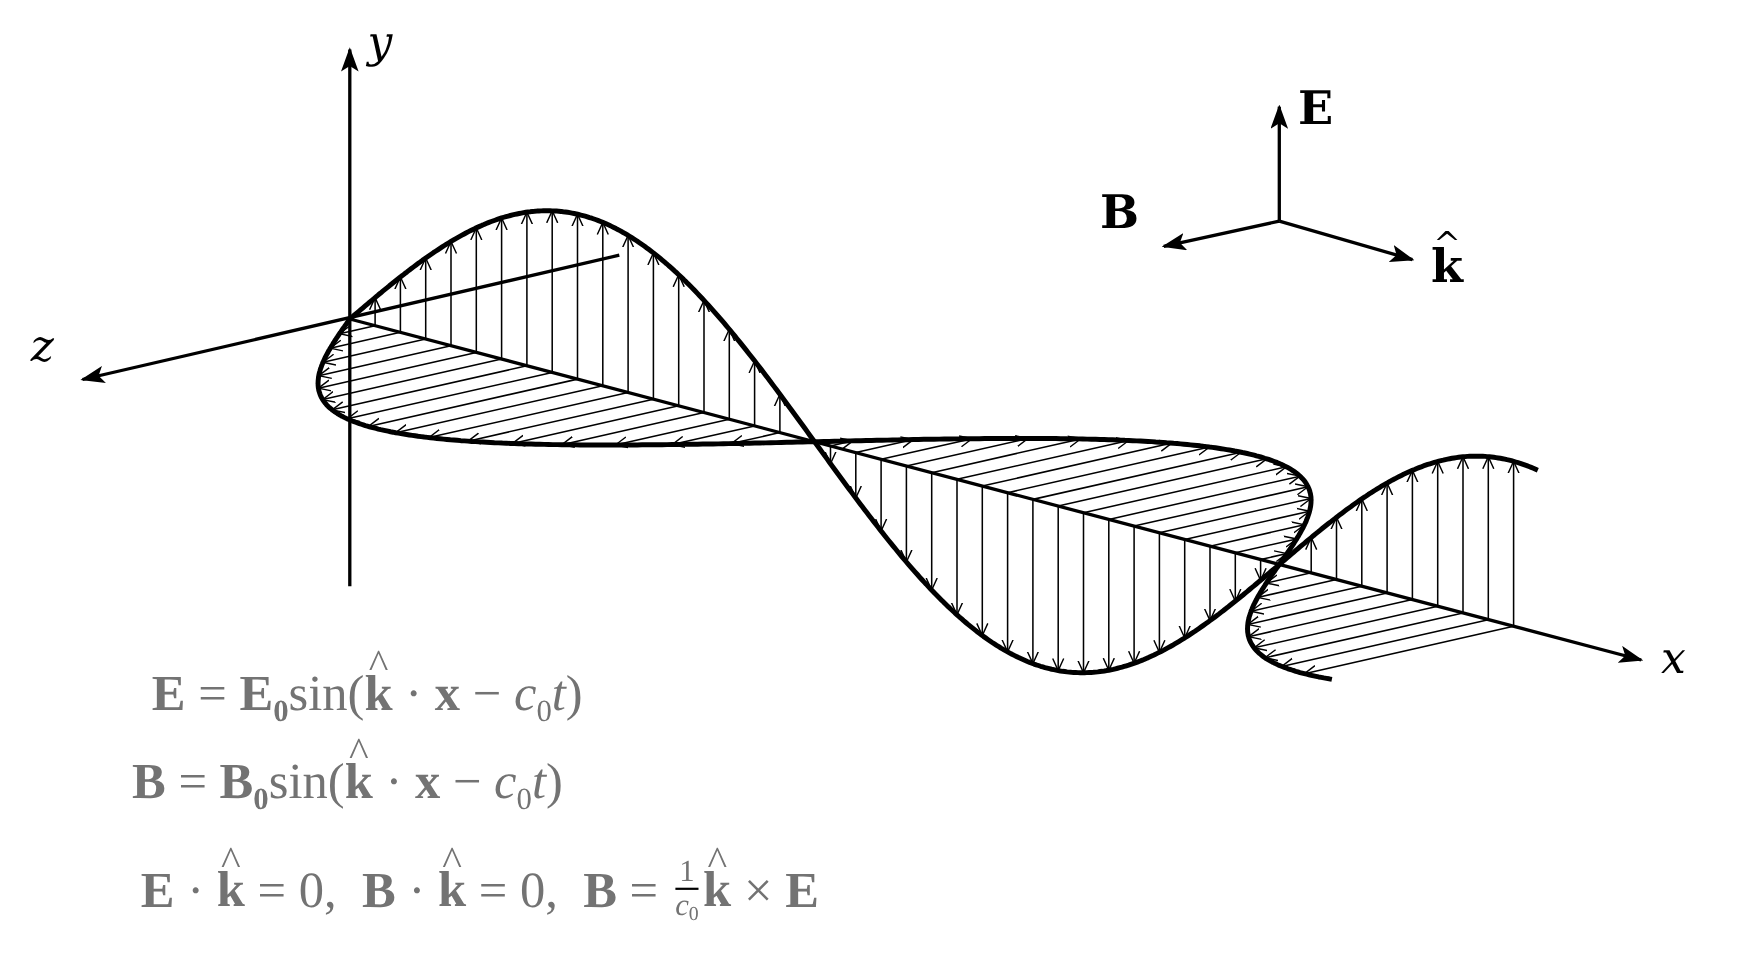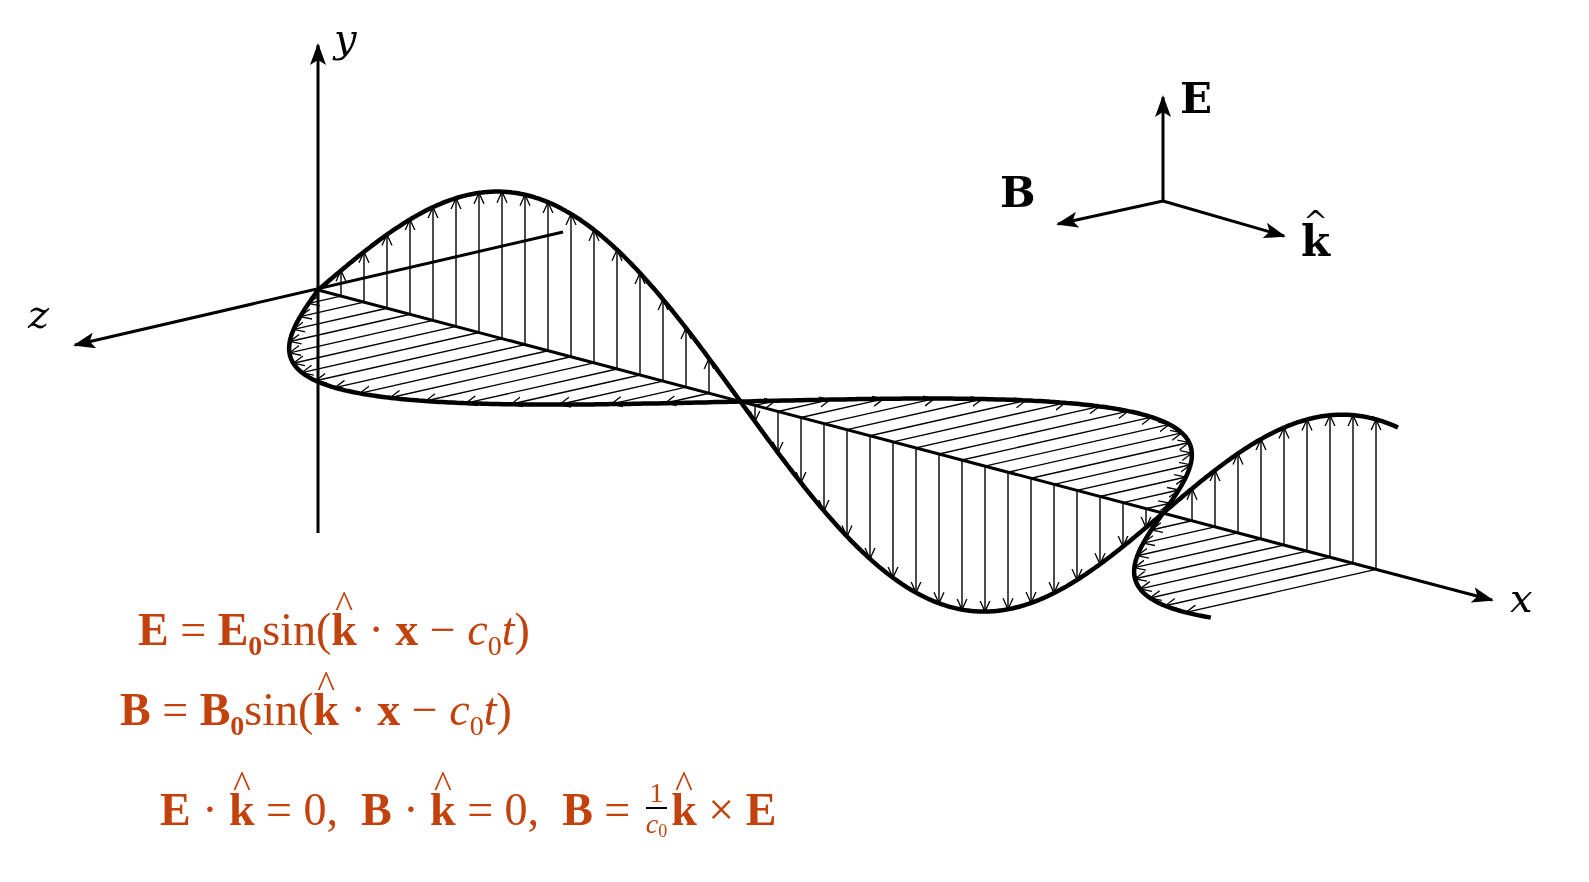--- a/index.html
+++ b/index.html
@@ -1,21 +1,21 @@
 <!DOCTYPE html>
 <html><head>
 <meta charset="utf-8">
 <style>
   html, body { margin:0; padding:0; background:#ffffff; }
   body { width:1589px; height:882px; position:relative; overflow:hidden; }
   #diagram { position:absolute; left:0; top:0; }
   .lbl { font-family:"DejaVu Serif","Liberation Serif",serif; fill:#000; }
   .ital { font-style:italic; }
   .bold { font-weight:bold; }
-  .eq { position:absolute; font-family:"Liberation Serif","DejaVu Serif",serif; font-size:46px; color:#c2410c; white-space:nowrap; line-height:1; }
+  .eq { position:absolute; font-family:"Liberation Serif","DejaVu Serif",serif; font-size:46px; color:#737373; white-space:nowrap; line-height:1; }
   .eq b { font-weight:bold; }
   .eq i { font-style:italic; }
   .eq sub { font-size:28px; vertical-align:-10px; }
   .hat { position:relative; display:inline-block; }
   .hat::before { content:"^"; position:absolute; left:50%; transform:translateX(-50%); top:-22px; font-weight:normal; font-size:38px; }
   .frac { display:inline-block; vertical-align:middle; text-align:center; font-size:28px; margin:0 4px; position:relative; top:-4px; }
   .frac .num { display:block; border-bottom:2px solid #000; padding:0 3px; line-height:1.05; }
   .frac .den { display:block; line-height:1.1; font-style:italic; }
   .frac .den sub { font-size:18px; vertical-align:-4px; font-style:normal; }
 </style>
@@ -151,15 +151,15 @@
 </svg>
 
 <div class="eq" style="left:138px; top:607px;">
   <b>E</b><span> = </span><b>E</b><sub><b>0</b></sub><span>sin(</span><b class="hat">k</b><span> · </span><b>x</b><span> − </span><i>c</i><sub>0</sub><i>t</i><span>)</span>
 </div>
 
 <div class="eq" style="left:120px; top:687px;">
   <b>B</b><span> = </span><b>B</b><sub><b>0</b></sub><span>sin(</span><b class="hat">k</b><span> · </span><b>x</b><span> − </span><i>c</i><sub>0</sub><i>t</i><span>)</span>
 </div>
 
-<div class="eq" style="left:128px; top:782px;margin-left:32px;">
+<div class="eq" style="left:128px; top:782px;">
   <b>E</b><span> · </span><b class="hat">k</b><span> = 0,</span>&nbsp;&nbsp;<b>B</b><span> · </span><b class="hat">k</b><span> = 0,</span>&nbsp;&nbsp;<b>B</b><span> = </span><span class="frac"><span class="num">1</span><span class="den"><span>c</span><sub>0</sub></span></span><b class="hat">k</b><span> × </span><b>E</b>
 </div>
 
 </body></html>

